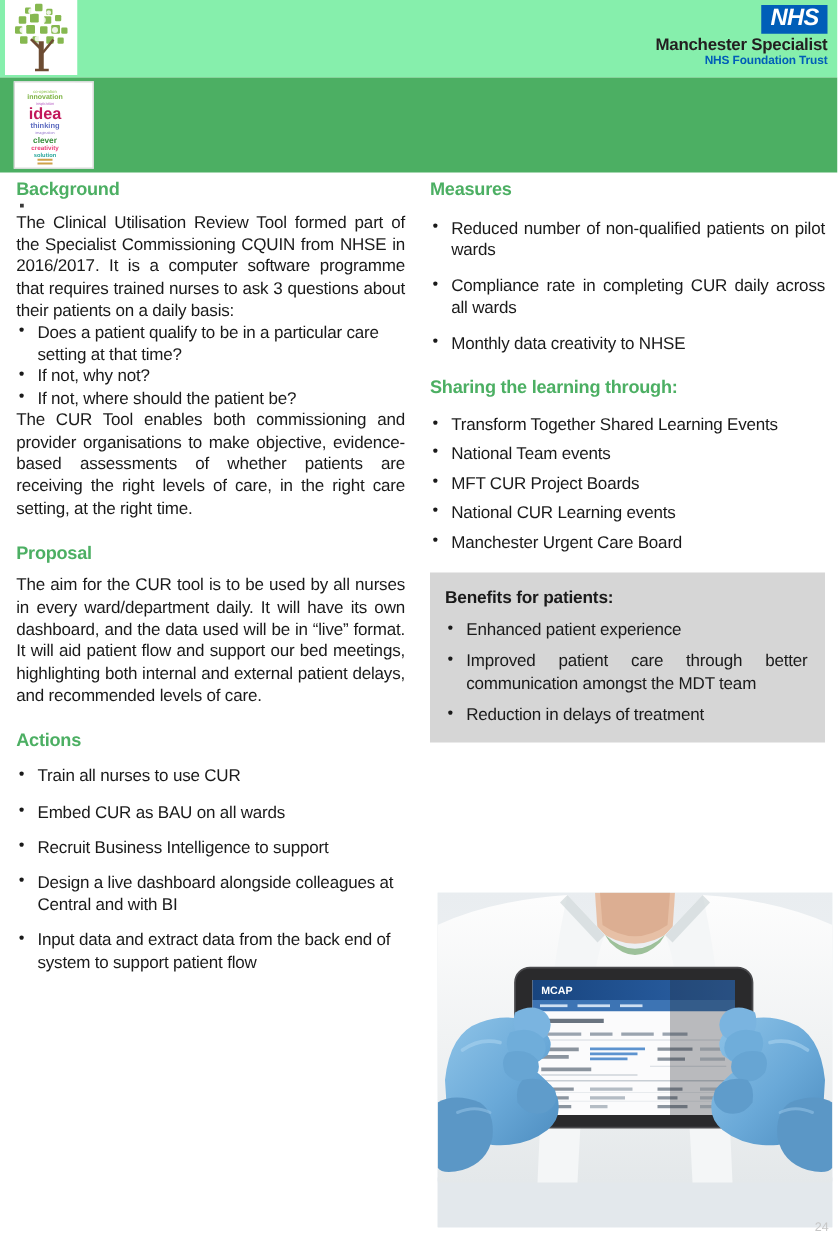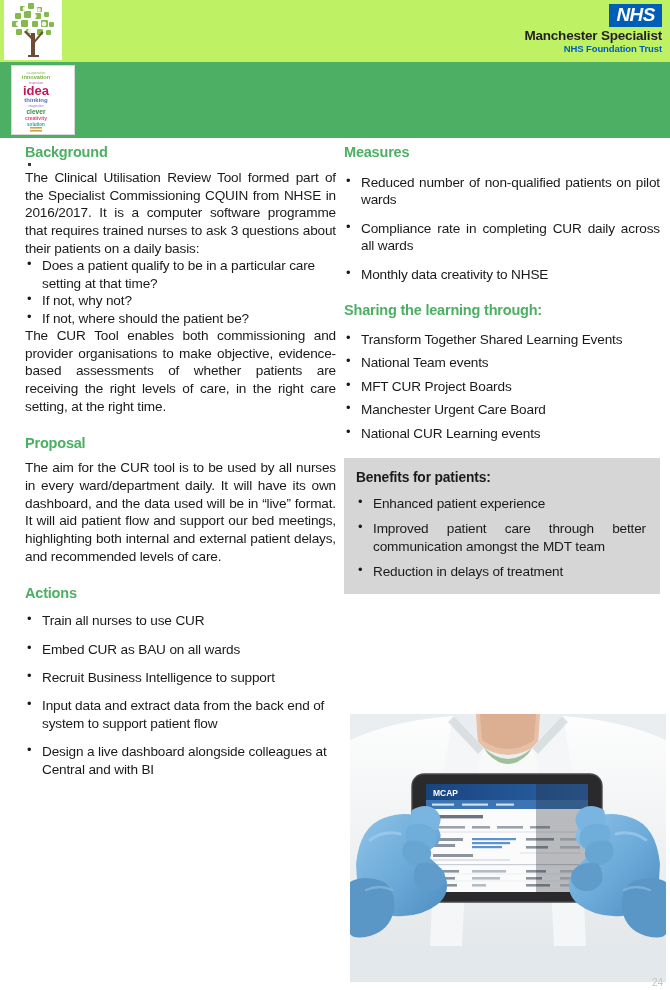--- a/index.html
+++ b/index.html
@@ -11,21 +11,21 @@
     font-family: "Liberation Sans", sans-serif;
     color: #1a1a1a;
     position: relative;
     overflow: hidden;
   }
 
   
   .header {
     position: relative;
     height: 62px;
-    background: #bef264;
+    background: #86efac;
     padding-left: 12px;
   }
 
   .tree-logo {
     position: absolute;
     left: 4px;
     top: 0px;
     width: 58px;
     height: 60px;
   }
@@ -102,21 +102,21 @@
   
   .columns {
     position: absolute;
     top: 138px;
     left: 0;
     width: 670px;
     height: 852px;
   }
   .col-left {
     position: absolute;
-    left: 12px; top: 0;
+    left: 0; top: 0;
     width: 338px;
     height: 852px;
     padding: 6px 14px 0 13px;
   }
   .col-right {
     position: absolute;
     left: 338px; top: 0;
     width: 332px;
     height: 852px;
     padding: 6px 10px 0 6px;
@@ -323,42 +323,42 @@
     <p class="body" style="margin-top:0;">The CUR Tool enables both commissioning and provider organisations to make objective, evidence-based assessments of whether patients are receiving the right levels of care, in the right care setting, at the right time.</p>
 
     <h2 class="section" style="margin-top:20px;">Proposal</h2>
     <p class="body" style="margin-top:8px;">The aim for the CUR tool is to be used by all nurses in every ward/department daily. It will have its own dashboard, and the data used will be in “live” format. It will aid patient flow and support our bed meetings, highlighting both internal and external patient delays, and recommended levels of care.</p>
 
     <h2 class="section" style="margin-top:20px;">Actions</h2>
     <ul class="bullets spaced" style="margin-top:11px;">
       <li>Train all nurses to use CUR</li>
       <li>Embed CUR as BAU on all wards</li>
       <li>Recruit Business Intelligence to support</li>
+      <li>Design a live dashboard alongside colleagues at Central and with BI</li>
       <li>Input data and extract data from the back end of system to support patient flow</li>
-      <li>Design a live dashboard alongside colleagues at Central and with BI</li>
     </ul>
 
   </div>
 
   <div class="col-right">
 
     <h2 class="section">Measures</h2>
     <ul class="bullets spaced justify" style="margin-top:14px;">
       <li>Reduced number of non-qualified patients on pilot wards</li>
       <li>Compliance rate  in completing CUR daily across all wards</li>
       <li>Monthly data creativity to NHSE</li>
     </ul>
 
     <h2 class="section" style="margin-top:19px;">Sharing the learning through:</h2>
     <ul class="bullets spaced-sm" style="margin-top:13px;">
       <li>Transform Together Shared Learning Events</li>
       <li>National Team events</li>
       <li>MFT CUR Project Boards</li>
+      <li>National CUR Learning events</li>
       <li>Manchester Urgent Care Board</li>
-      <li>National CUR Learning events</li>
     </ul>
 
     <div class="benefits-box" style="margin-top:16px;">
       <div class="benefits-title">Benefits for patients:</div>
       <ul class="bullets justify">
         <li>Enhanced patient experience</li>
         <li>Improved patient care through better communication amongst the MDT team</li>
         <li>Reduction in delays of treatment</li>
       </ul>
     </div>

